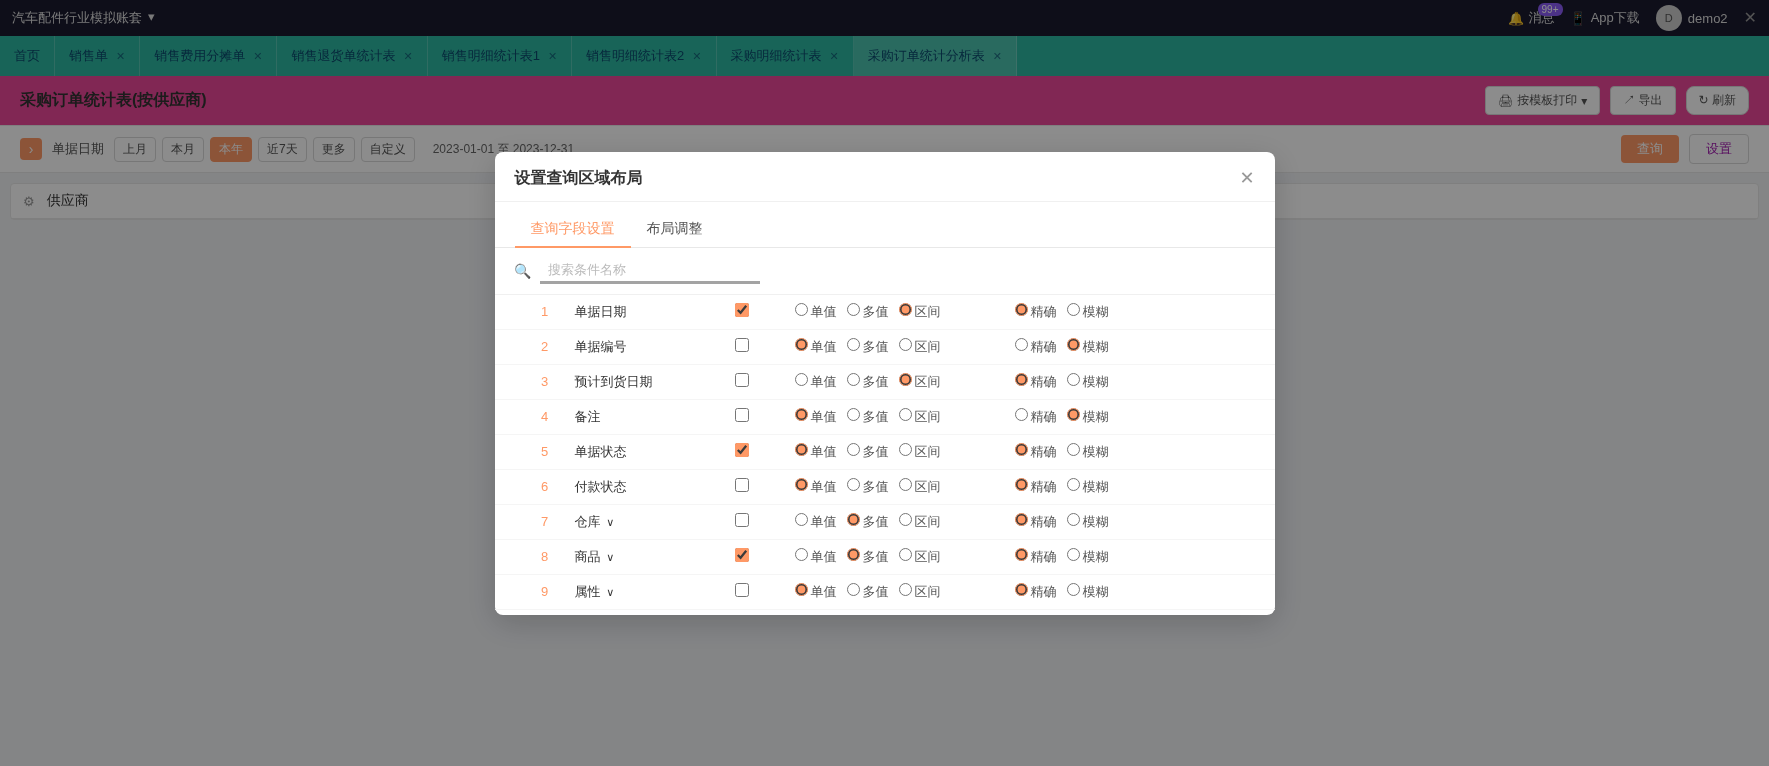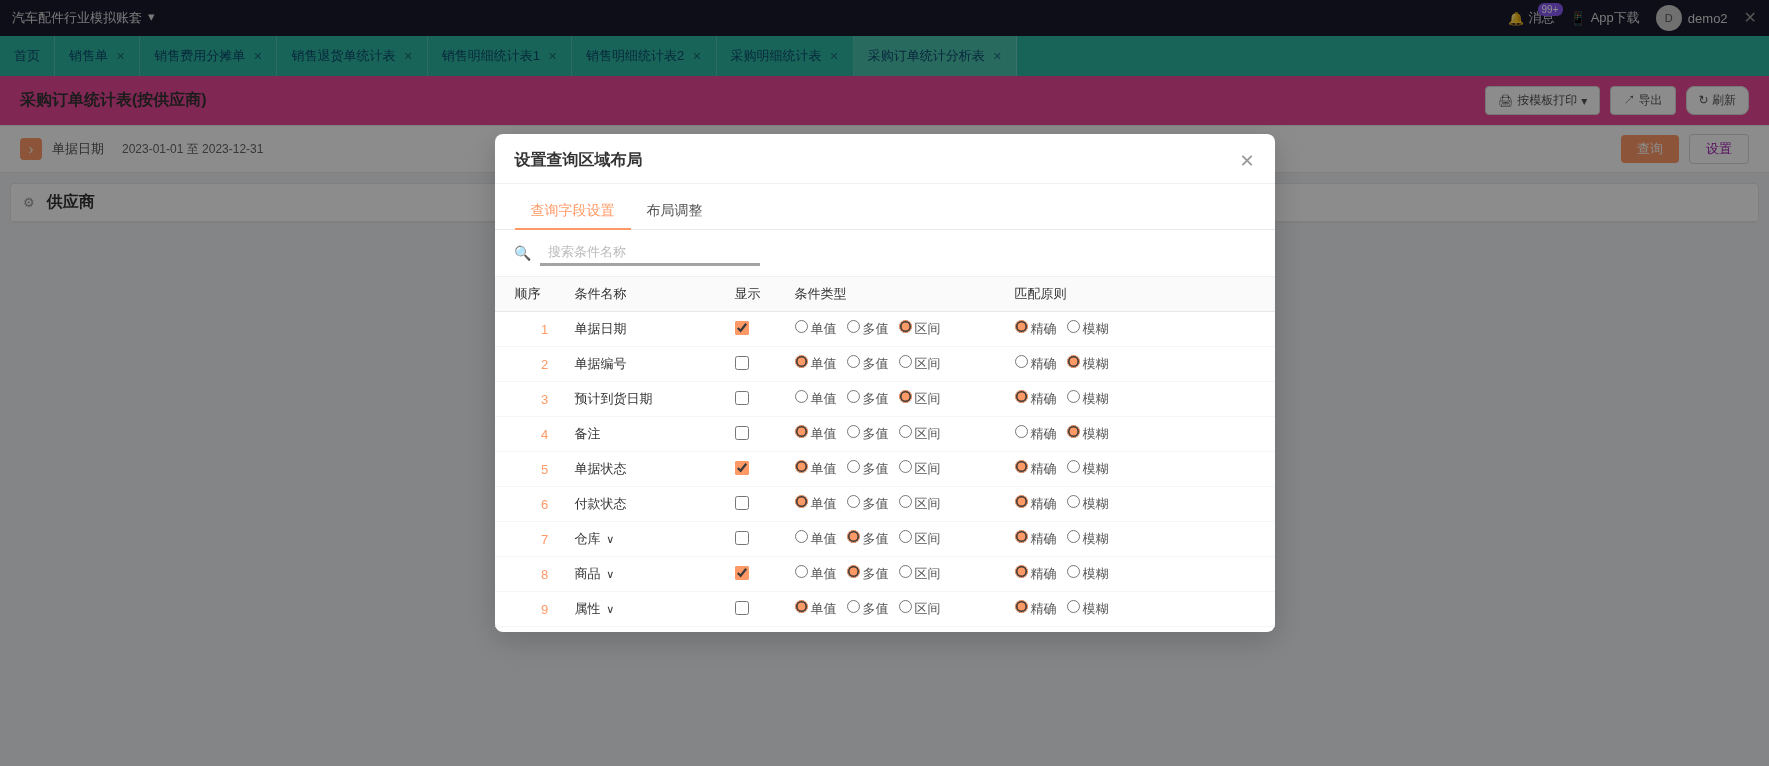--- a/index.html
+++ b/index.html
@@ -87,21 +87,21 @@
       border: 1px solid #e8e8e8;
       border-radius: 4px;
     }
     .table-header-row {
       display: flex;
       align-items: center;
       padding: 8px 12px;
       border-bottom: 1px solid #e8e8e8;
     }
     .gear-icon { color: #999; cursor: pointer; margin-right: 12px; }
-    .col-header { font-size: 16px; color: #333; font-weight: 700; flex: 1; }
+    .col-header { font-size: 14px; color: #333; font-weight: 400; flex: 1; }
 
     
     .overlay {
       position: fixed;
       top: 0; left: 0; right: 0; bottom: 0;
       background: rgba(0,0,0,0.45);
       z-index: 100;
       display: flex;
       align-items: center;
       justify-content: center;
@@ -303,20 +303,28 @@
     <button class="btn-refresh">
       <span>↻</span>
       <span>刷新</span>
     </button>
   </div>
 </div>
 
 <div class="filter-bar">
   <button class="filter-toggle">›</button>
   <span class="filter-label">单据日期</span>
+  <div class="filter-date-btns">
+    <button class="date-btn">上月</button>
+    <button class="date-btn">本月</button>
+    <button class="date-btn active">本年</button>
+    <button class="date-btn">近7天</button>
+    <button class="date-btn">更多</button>
+    <button class="date-btn">自定义</button>
+  </div>
   <span class="date-range">2023-01-01 至 2023-12-31</span>
   <button class="query-btn">查询</button>
   <button class="set-btn">设置</button>
 </div>
 
 <div class="table-area">
   <div class="table-header-row">
     <span class="gear-icon">⚙</span>
     <span class="col-header">供应商</span>
     <span class="col-header">供应商</span>
@@ -334,27 +342,20 @@
     <div class="modal-tabs">
       <div class="modal-tab active">查询字段设置</div>
       <div class="modal-tab">布局调整</div>
     </div>
 
     <div class="modal-search">
       <span style="color:#aaa;font-size:14px;">🔍</span>
       <input class="search-input" type="text" placeholder="搜索条件名称" style="">
     </div>
 
-    <div class="modal-table-header">
-      <span>顺序</span>
-      <span>条件名称</span>
-      <span>显示</span>
-      <span>条件类型</span>
-      <span>匹配原则</span>
-    </div>
 
     <div class="modal-table-body">
 
       <div class="modal-row">
         <span class="row-index">1</span>
         <span class="row-name">单据日期</span>
         <span><input type="checkbox" class="checkbox-input" checked="" style=""></span>
         <div class="radio-group">
           <label class="radio-item"><input type="radio" class="radio-input" name="type1" style=""> 单值</label>
           <label class="radio-item"><input type="radio" class="radio-input" name="type1" style=""> 多值</label>

